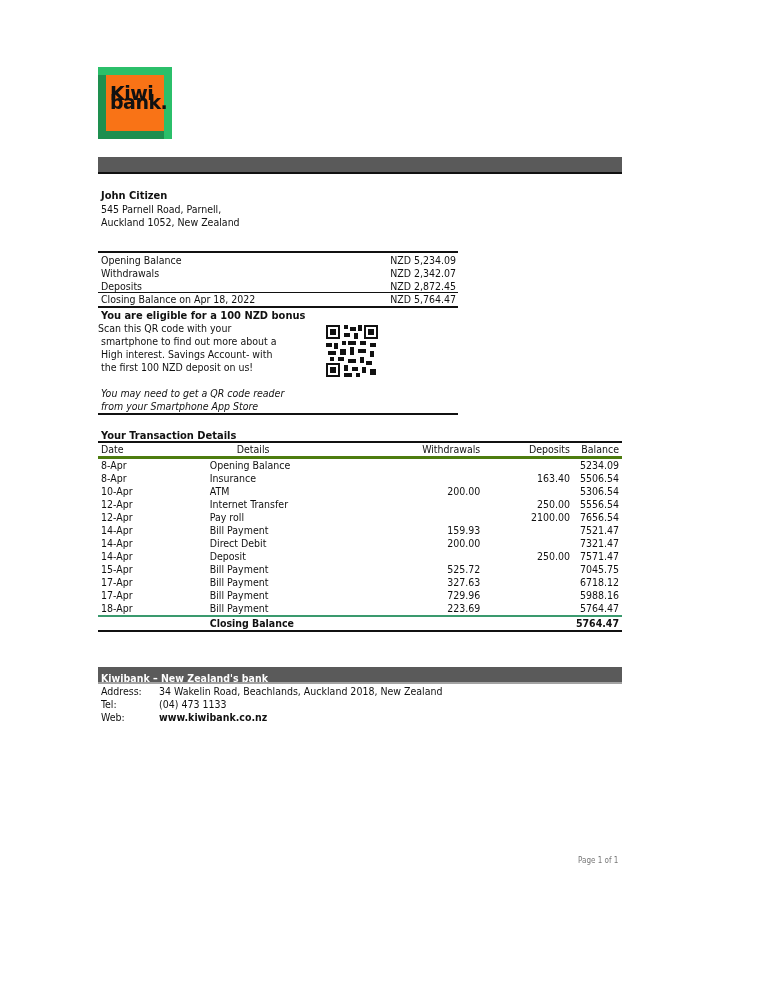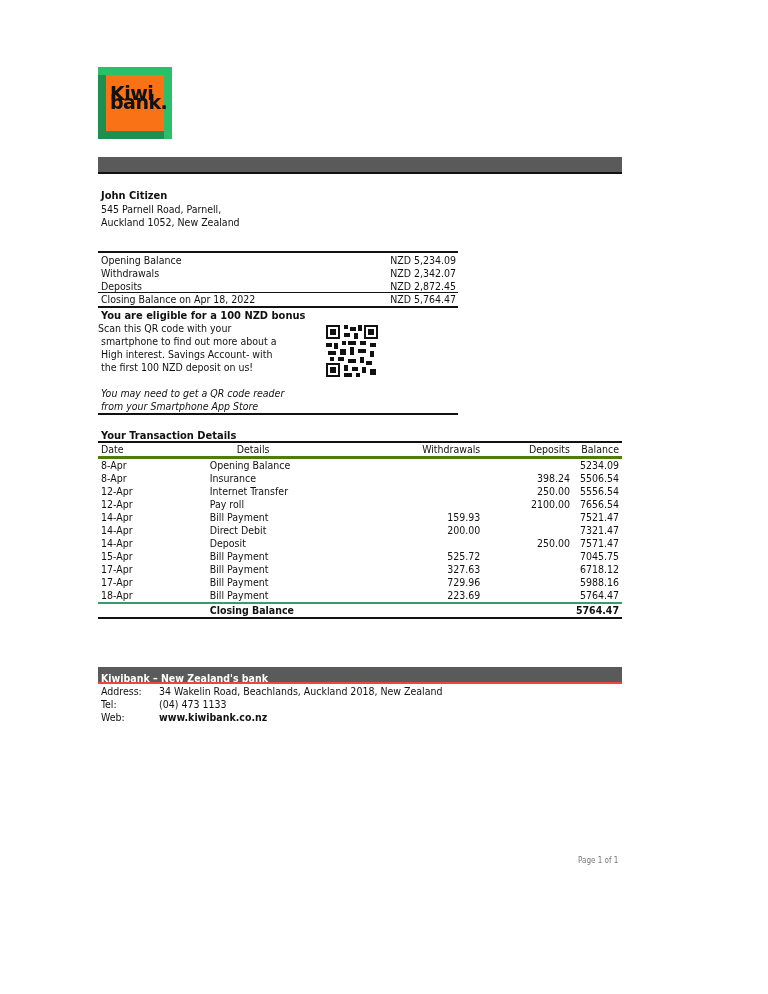--- a/index.html
+++ b/index.html
@@ -31,21 +31,21 @@
   table.tx th { text-align:left; }
   .c-date { width:110px; }
   .c-det { width:160px; }
   .c-wd { width:90px; text-align:right; }
   .c-dep { width:88px; text-align:right; }
   .c-bal { text-align:right; }
   tr.head th { border-bottom:3px solid #4d7c0f; }
   tr.last td { border-bottom:2px solid #3a9a6e; }
   tr.closing td { font-weight:bold; border-bottom:2px solid #111; }
 
-  .footer-bar { left:98px; top:667px; width:524px; height:15px; background:#5a5a5a; border-bottom:2px solid #ef4444; }
+  .footer-bar { left:98px; top:667px; width:524px; height:15px; background:#5a5a5a; border-bottom:2px solid #a3a3a3; }
   .footer-bar span { color:#fff; font-weight:bold; font-size:10.5px; line-height:15px; padding-left:3px; }
   .page { left:578px; top:856px; font-size:8px; color:#777; }
 </style>
 </head>
 <body>
 
 <div class="abs logo">
   <div class="outer"></div>
   <div class="shade"></div>
   <div class="shade2"></div>
@@ -139,22 +139,29 @@
         <td class="c-date">8-Apr</td>
         <td class="c-det">Opening Balance</td>
         <td class="c-wd"></td>
         <td class="c-dep"></td>
         <td class="c-bal">5234.09</td>
       </tr>
   <tr>
         <td class="c-date">8-Apr</td>
         <td class="c-det">Insurance</td>
         <td class="c-wd"></td>
-        <td class="c-dep">398.24</td>
+        <td class="c-dep">163.40</td>
         <td class="c-bal">5506.54</td>
+      </tr>
+  <tr>
+        <td class="c-date">10-Apr</td>
+        <td class="c-det">ATM</td>
+        <td class="c-wd">200.00</td>
+        <td class="c-dep"></td>
+        <td class="c-bal">5306.54</td>
       </tr>
   <tr>
         <td class="c-date">12-Apr</td>
         <td class="c-det">Internet Transfer</td>
         <td class="c-wd"></td>
         <td class="c-dep">250.00</td>
         <td class="c-bal">5556.54</td>
       </tr>
   <tr>
         <td class="c-date">12-Apr</td>

